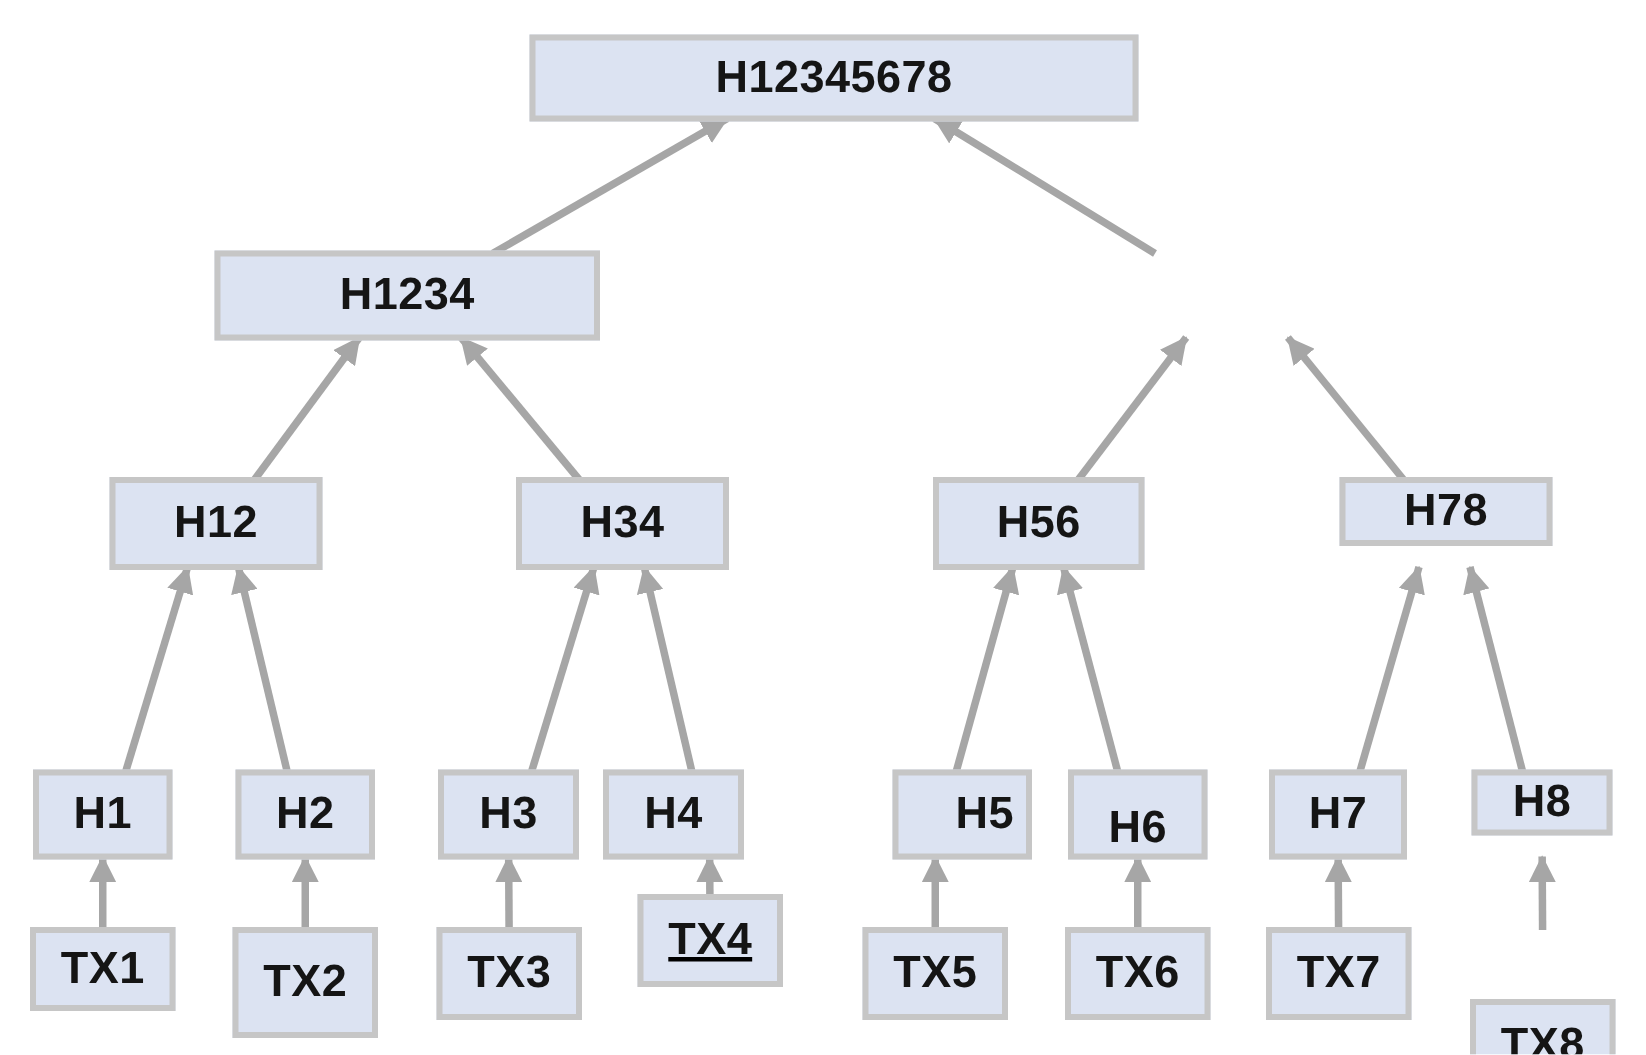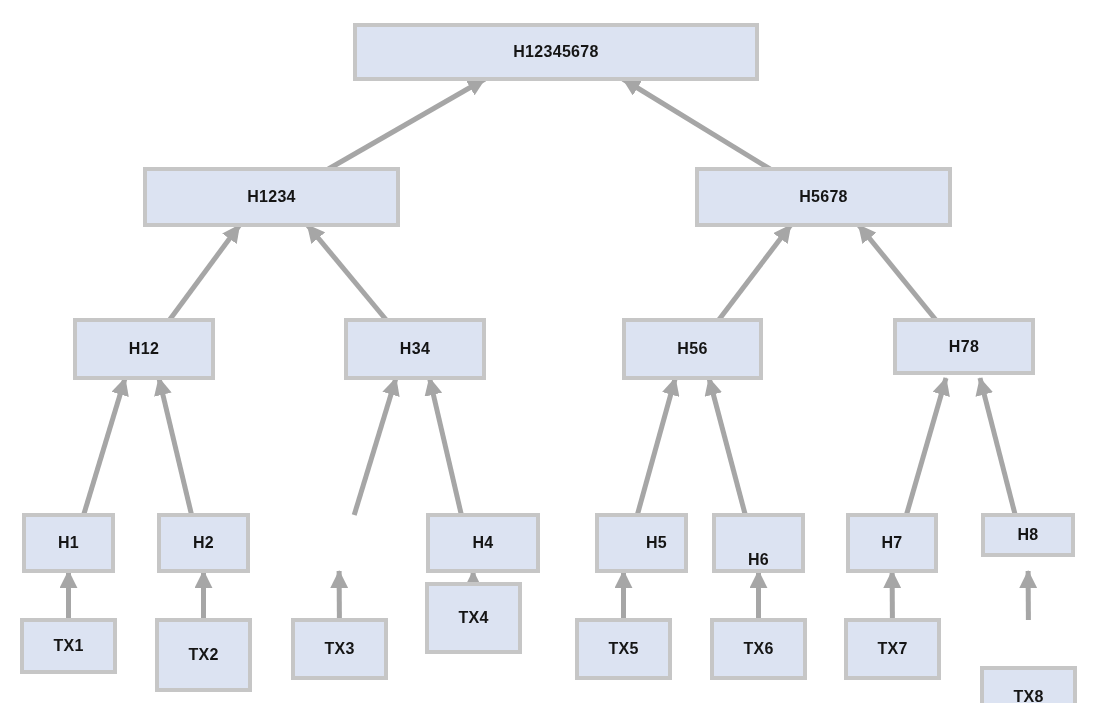--- a/index.html
+++ b/index.html
@@ -21,21 +21,21 @@
     box-sizing: border-box;
     background: var(--box-fill, #dce3f2);
     border: 4px solid var(--box-border, #c6c6c6);
     display: flex;
     align-items: center;
     justify-content: center;
     z-index: 2;
   }
   .node span {
     font-weight: bold;
-    font-size: 16px;
+    font-size: 30px;
     color: var(--text, #151515);
     letter-spacing: 0.3px;
     white-space: nowrap;
   }
 </style>
 </head>
 <body>
 
 <div class="canvas" id="canvas">
   <svg id="arrow-layer" width="1097" height="703" viewBox="0 0 1097 703" xmlns="http://www.w3.org/2000/svg">
@@ -68,42 +68,42 @@
         <line x1="328.4" y1="169.0" x2="484.9" y2="79.0" stroke="#a6a6a6" stroke-width="5" marker-end="url(#ah)"></line>
         <line x1="770.0" y1="169.0" x2="622.9" y2="79.0" stroke="#a6a6a6" stroke-width="5" marker-end="url(#ah)"></line>
       </g>
   </svg>
 <div class="node" style="left: 353px; top: 23px; width: 406px; height: 58px;">
       <span>H12345678</span>
     </div>
     <div class="node" style="left: 143px; top: 167px; width: 257px; height: 60px;">
       <span>H1234</span>
     </div>
-    <div class="node" style="left: 695px; top: 167px; width: 257px; height: 60px;">
-      <span>H5678</span>
-    </div>
     <div class="node" style="left: 73px; top: 318px; width: 142px; height: 62px;">
       <span>H12</span>
     </div>
     <div class="node" style="left: 344px; top: 318px; width: 142px; height: 62px;">
       <span>H34</span>
     </div>
     <div class="node" style="left: 622px; top: 318px; width: 141px; height: 62px;">
       <span>H56</span>
     </div>
-    <div class="node" style="left: 893px; top: 318px; width: 142px; height: 57px;">
+    <div class="node" style="left: 893px; top: 318px; width: 142px; height: 46px;">
       <span>H78</span>
     </div>
     <div class="node" style="left: 22px; top: 513px; width: 93px; height: 60px;">
       <span>H1</span>
     </div>
     <div class="node" style="left: 157px; top: 513px; width: 93px; height: 60px;">
       <span>H2</span>
     </div>
-    <div class="node" style="left: 426px; top: 513px; width: 114px; height: 60px;">
+    <div class="node" style="left: 292px; top: 513px; width: 94px; height: 60px;">
+      <span>H3</span>
+    </div>
+    <div class="node" style="left: 402px; top: 513px; width: 94px; height: 60px;">
       <span>H4</span>
     </div>
     <div class="node" style="left: 595px; top: 513px; width: 93px; height: 60px; padding-left: 30px;">
       <span>H5</span>
     </div>
     <div class="node" style="left: 712px; top: 513px; width: 93px; height: 60px; align-items: flex-end;">
       <span>H6</span>
     </div>
     <div class="node" style="left: 846px; top: 513px; width: 92px; height: 60px;">
       <span>H7</span>
@@ -113,21 +113,21 @@
     </div>
     <div class="node" style="left: 20px; top: 618px; width: 97px; height: 56px;">
       <span>TX1</span>
     </div>
     <div class="node" style="left: 155px; top: 618px; width: 97px; height: 74px;">
       <span>TX2</span>
     </div>
     <div class="node" style="left: 291px; top: 618px; width: 97px; height: 62px;">
       <span>TX3</span>
     </div>
-    <div class="node" style="left: 425px; top: 582px; width: 97px; height: 72px;">
+    <div class="node" style="left: 425px; top: 596px; width: 97px; height: 62px; text-decoration: underline;">
       <span>TX4</span>
     </div>
     <div class="node" style="left: 575px; top: 618px; width: 97px; height: 62px;">
       <span>TX5</span>
     </div>
     <div class="node" style="left: 710px; top: 618px; width: 97px; height: 62px;">
       <span>TX6</span>
     </div>
     <div class="node" style="left: 844px; top: 618px; width: 97px; height: 62px;">
       <span>TX7</span>

